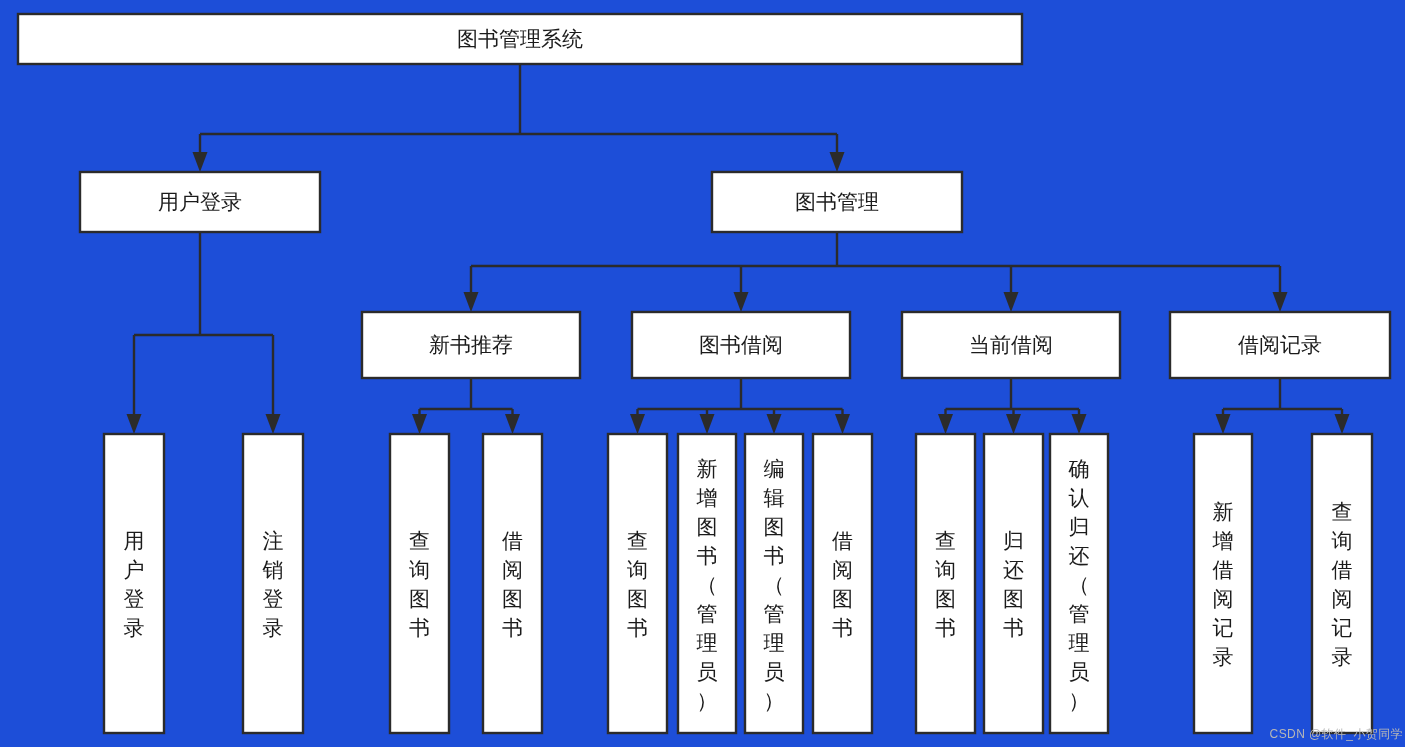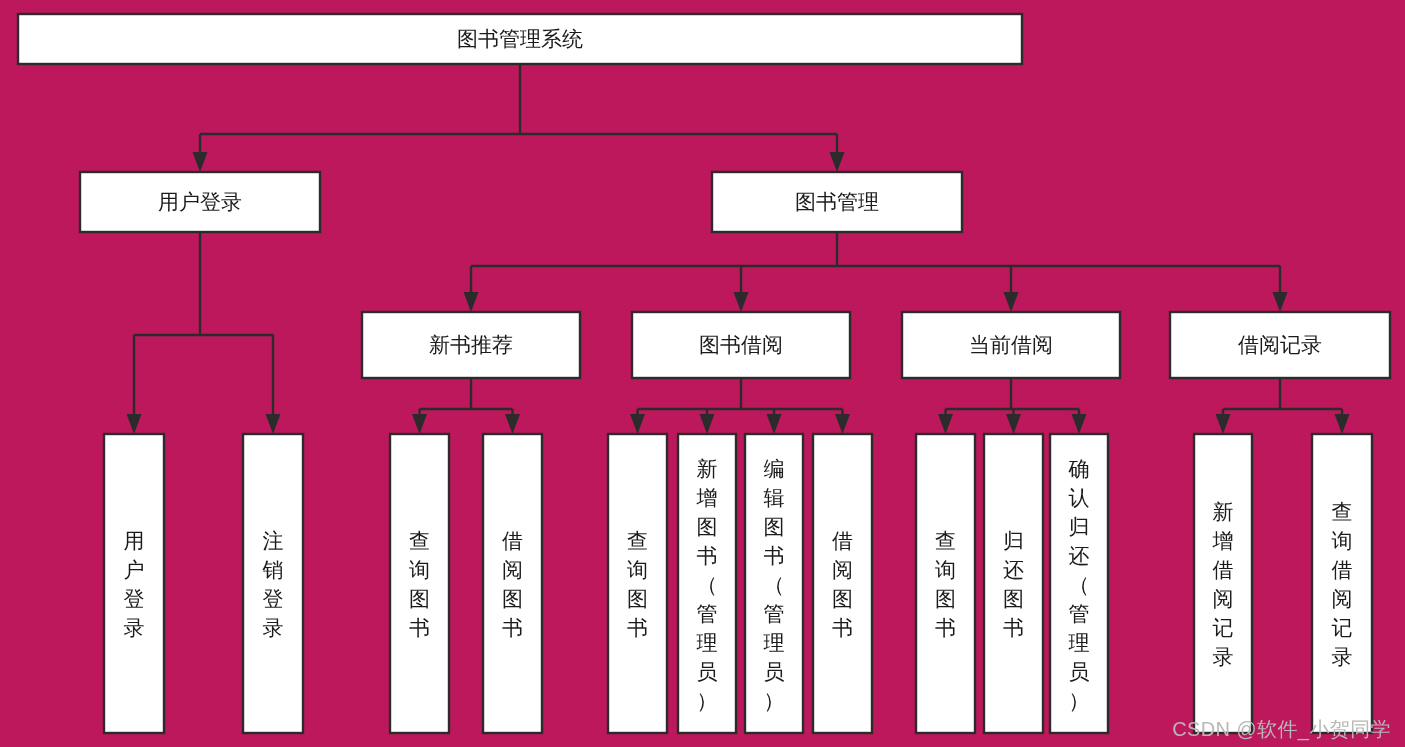--- a/index.html
+++ b/index.html
@@ -11,21 +11,21 @@
     width: 1405px;
     height: 747px;
     font-family: "Liberation Sans", "DejaVu Sans", sans-serif;
     overflow: hidden;
     position: relative;
   }
   #diagram-root {
     position: relative;
     width: 1405px;
     height: 747px;
-    background: #be185d;
+    background: #1d4ed8;
   }
   svg.flow {
     position: absolute;
     top: 0;
     left: 0;
     width: 1405px;
     height: 747px;
     display: block;
   }
   .node-box {
@@ -51,24 +51,24 @@
     dominant-baseline: middle;
   }
   .node-label-vertical {
     fill: #1b1b1b;
     font-family: "Liberation Sans", "DejaVu Sans", sans-serif;
     font-size: 21px;
     text-anchor: middle;
   }
   .watermark {
     position: absolute;
-    right: 14px;
+    right: 2px;
     bottom: 4px;
     font-family: "Liberation Sans", "DejaVu Sans", sans-serif;
-    font-size: 20px;
+    font-size: 12px;
     color: #b7b7b7;
     white-space: nowrap;
     letter-spacing: 0.4px;
     user-select: none;
   }
 </style>
 </head>
 <body>
 
 <div id="diagram-root">

